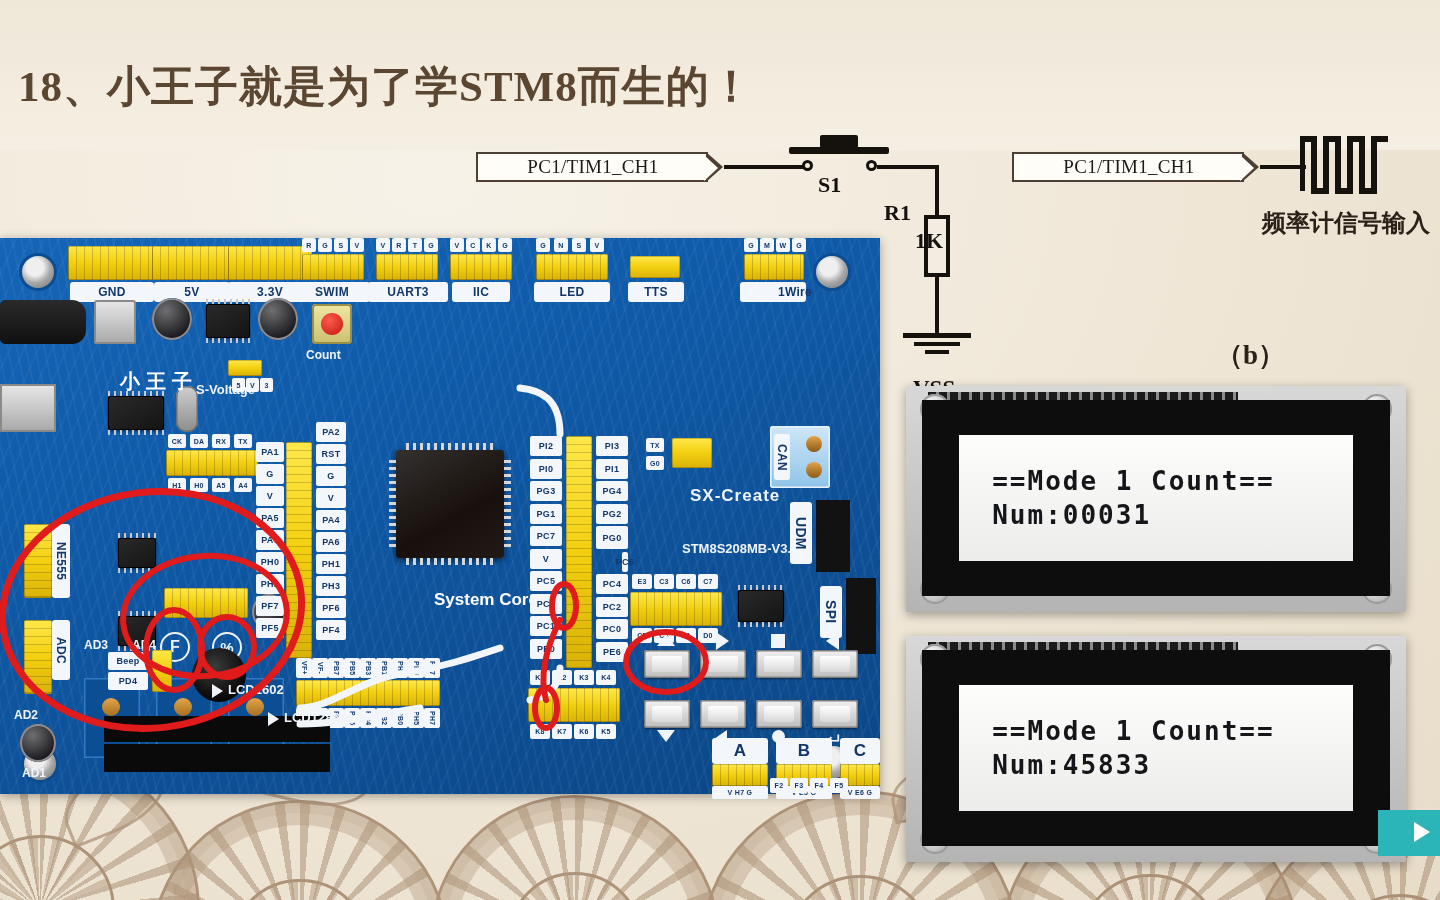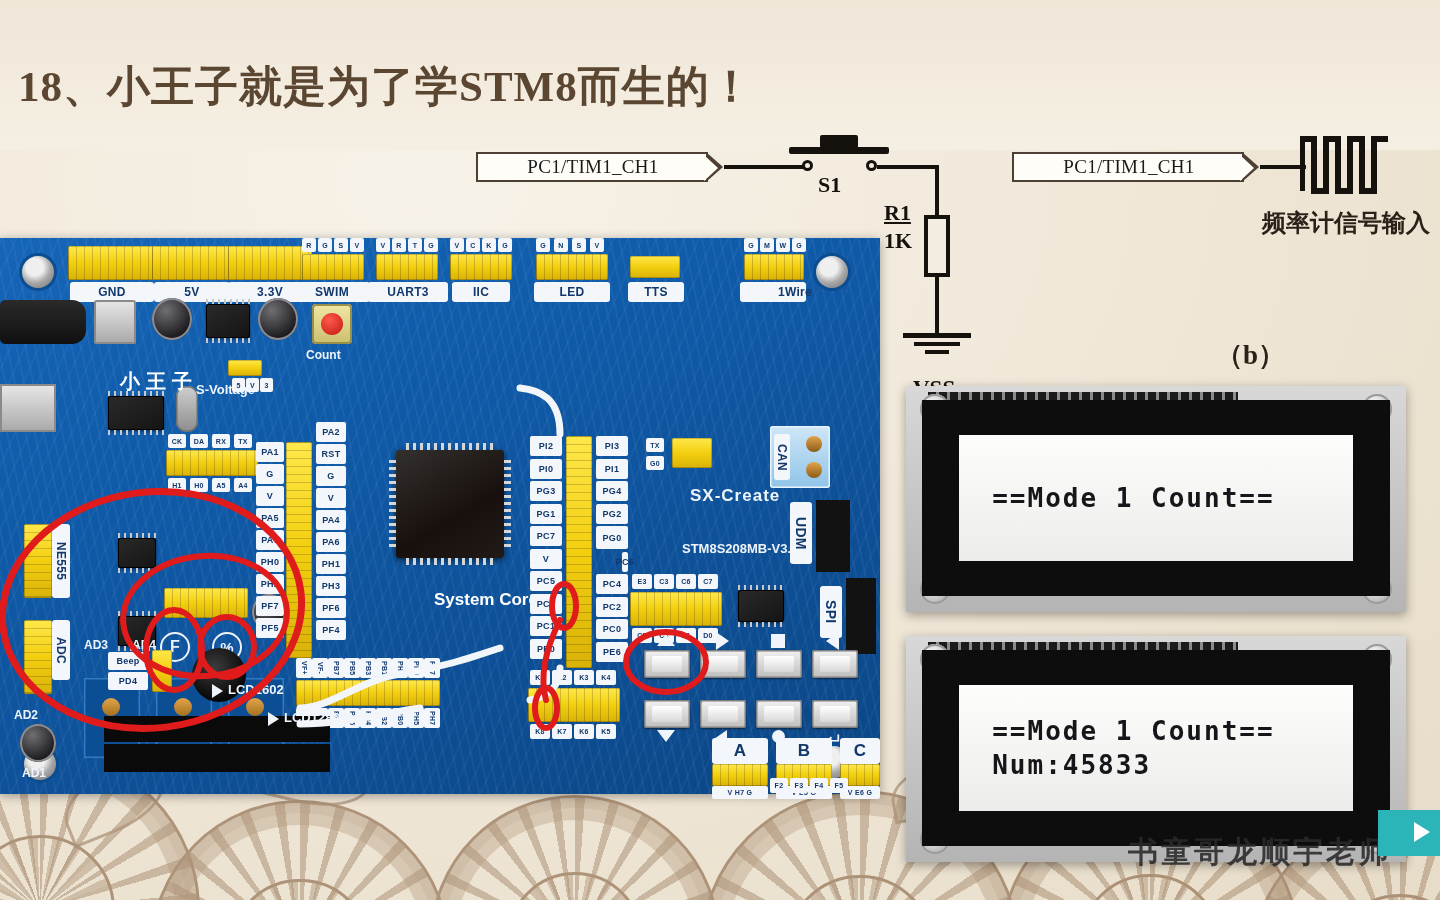--- a/index.html
+++ b/index.html
@@ -298,22 +298,22 @@
     <div class="sw-cap" style="left:789px; top:147px; width:100px; height:7px;"></div>
     <div class="sw-cap" style="left:820px; top:135px; width:38px; height:13px;"></div>
 
     <div class="node-dot" style="left:866px; top:160px;"></div>
     <div class="wire" style="left:877px; top:165px; width:62px; height:4px;"></div>
     <div class="sch-label" style="left:818px; top:172px;">S1</div>
 
     <div class="wire" style="left:935px; top:165px; width:4px; height:50px;"></div>
     <div class="res-box" style="left:924px; top:215px;"></div>
     <div class="wire" style="left:935px; top:277px; width:4px; height:58px;"></div>
-    <div class="sch-label" style="left:884px; top:200px;text-decoration:underline;">R1</div>
-    <div class="sch-label" style="left:884px; top:228px;">1K</div>
+    <div class="sch-label" style="left:884px; top:200px;">R1</div>
+    <div class="sch-label" style="left:915px; top:228px;">1K</div>
 
     <div class="gnd-bar" style="left:903px; top:333px; width:68px; height:5px;"></div>
     <div class="gnd-bar" style="left:914px; top:342px; width:46px; height:4px;"></div>
     <div class="gnd-bar" style="left:925px; top:350px; width:24px; height:4px;"></div>
     <div class="sch-label" style="left:913px; top:376px; font-size:23px;">VSS</div>
 
     <div class="pin-flag" style="left:1012px; top:152px; width:232px;">PC1/TIM1_CH1</div>
     <div class="wire" style="left:1260px; top:165px; width:46px; height:4px;"></div>
 
     <svg class="sqwave" style="left:1300px; top:133px;" width="92" height="62" viewBox="0 0 92 62">
@@ -636,35 +636,35 @@
 
   <div class="lcd-mod" style="left:906px; top:386px; width:500px; height:226px;">
     <div class="lcd-pinhdr"></div>
     <div class="lcd-screw" style="left:14px; top:8px;"></div>
     <div class="lcd-screw" style="right:14px; top:8px;"></div>
     <div class="lcd-screw" style="left:14px; bottom:8px;"></div>
     <div class="lcd-screw" style="right:14px; bottom:8px;"></div>
     <div class="lcd-inner">
       <div class="lcd-screen">
         <div class="lcd-line">==Mode 1 Count==</div>
+        <div class="lcd-line">Num:00031</div>
       </div>
     </div>
   </div>
 
   <div class="lcd-mod" style="left:906px; top:636px; width:500px; height:226px;">
     <div class="lcd-pinhdr"></div>
     <div class="lcd-screw" style="left:14px; top:8px;"></div>
     <div class="lcd-screw" style="right:14px; top:8px;"></div>
     <div class="lcd-screw" style="left:14px; bottom:8px;"></div>
     <div class="lcd-screw" style="right:14px; bottom:8px;"></div>
     <div class="lcd-inner">
       <div class="lcd-screen">
         <div class="lcd-line">==Mode 1 Count==</div>
         <div class="lcd-line">Num:45833</div>
       </div>
     </div>
   </div>
 
-  <div class="watermark" style="left:1128px; top:832px;">书童哥龙顺宇老师</div>
 
   <div class="corner-badge" style="top:810px;"></div>
 
 </div>
 
 </body></html>

